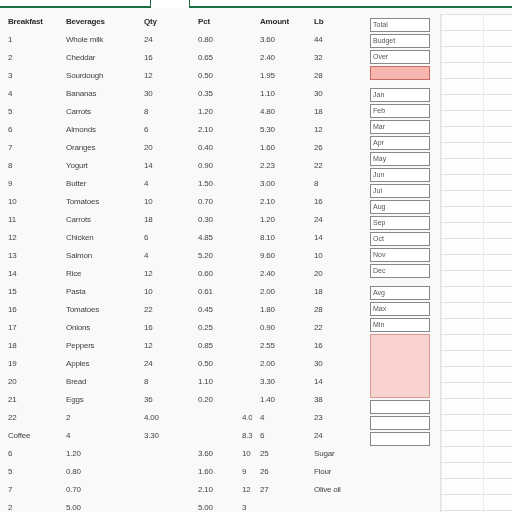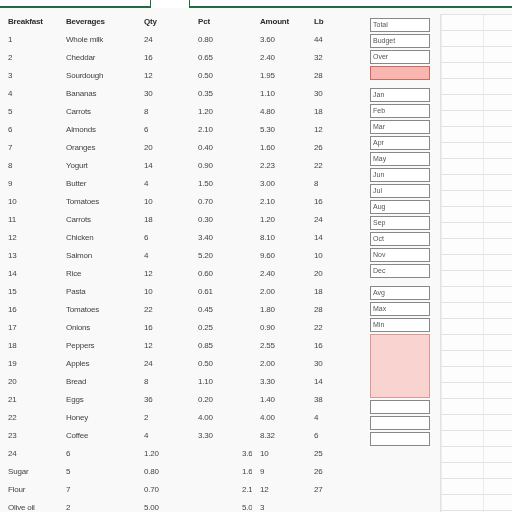--- a/index.html
+++ b/index.html
@@ -202,21 +202,21 @@
       <div class="cell dat">11</div>
       <div class="cell dat">Carrots</div>
       <div class="cell dat">18</div>
       <div class="cell dat">0.30</div>
       <div class="cell spacer"></div>
       <div class="cell dat">1.20</div>
       <div class="cell dat">24</div>
       <div class="cell dat">12</div>
       <div class="cell dat">Chicken</div>
       <div class="cell dat">6</div>
-      <div class="cell dat">3.40</div>
+      <div class="cell dat">4.85</div>
       <div class="cell spacer"></div>
       <div class="cell dat">8.10</div>
       <div class="cell dat">14</div>
       <div class="cell dat">13</div>
       <div class="cell dat">Salmon</div>
       <div class="cell dat">4</div>
       <div class="cell dat">5.20</div>
       <div class="cell spacer"></div>
       <div class="cell dat">9.60</div>
       <div class="cell dat">10</div>
@@ -270,21 +270,20 @@
       <div class="cell dat">3.30</div>
       <div class="cell dat">14</div>
       <div class="cell dat">21</div>
       <div class="cell dat">Eggs</div>
       <div class="cell dat">36</div>
       <div class="cell dat">0.20</div>
       <div class="cell spacer"></div>
       <div class="cell dat">1.40</div>
       <div class="cell dat">38</div>
       <div class="cell dat">22</div>
-      <div class="cell dat">Honey</div>
       <div class="cell dat">2</div>
       <div class="cell dat">4.00</div>
       <div class="cell spacer"></div>
       <div class="cell dat">4.00</div>
       <div class="cell dat">4</div>
       <div class="cell dat">23</div>
       <div class="cell dat">Coffee</div>
       <div class="cell dat">4</div>
       <div class="cell dat">3.30</div>
       <div class="cell spacer"></div>

